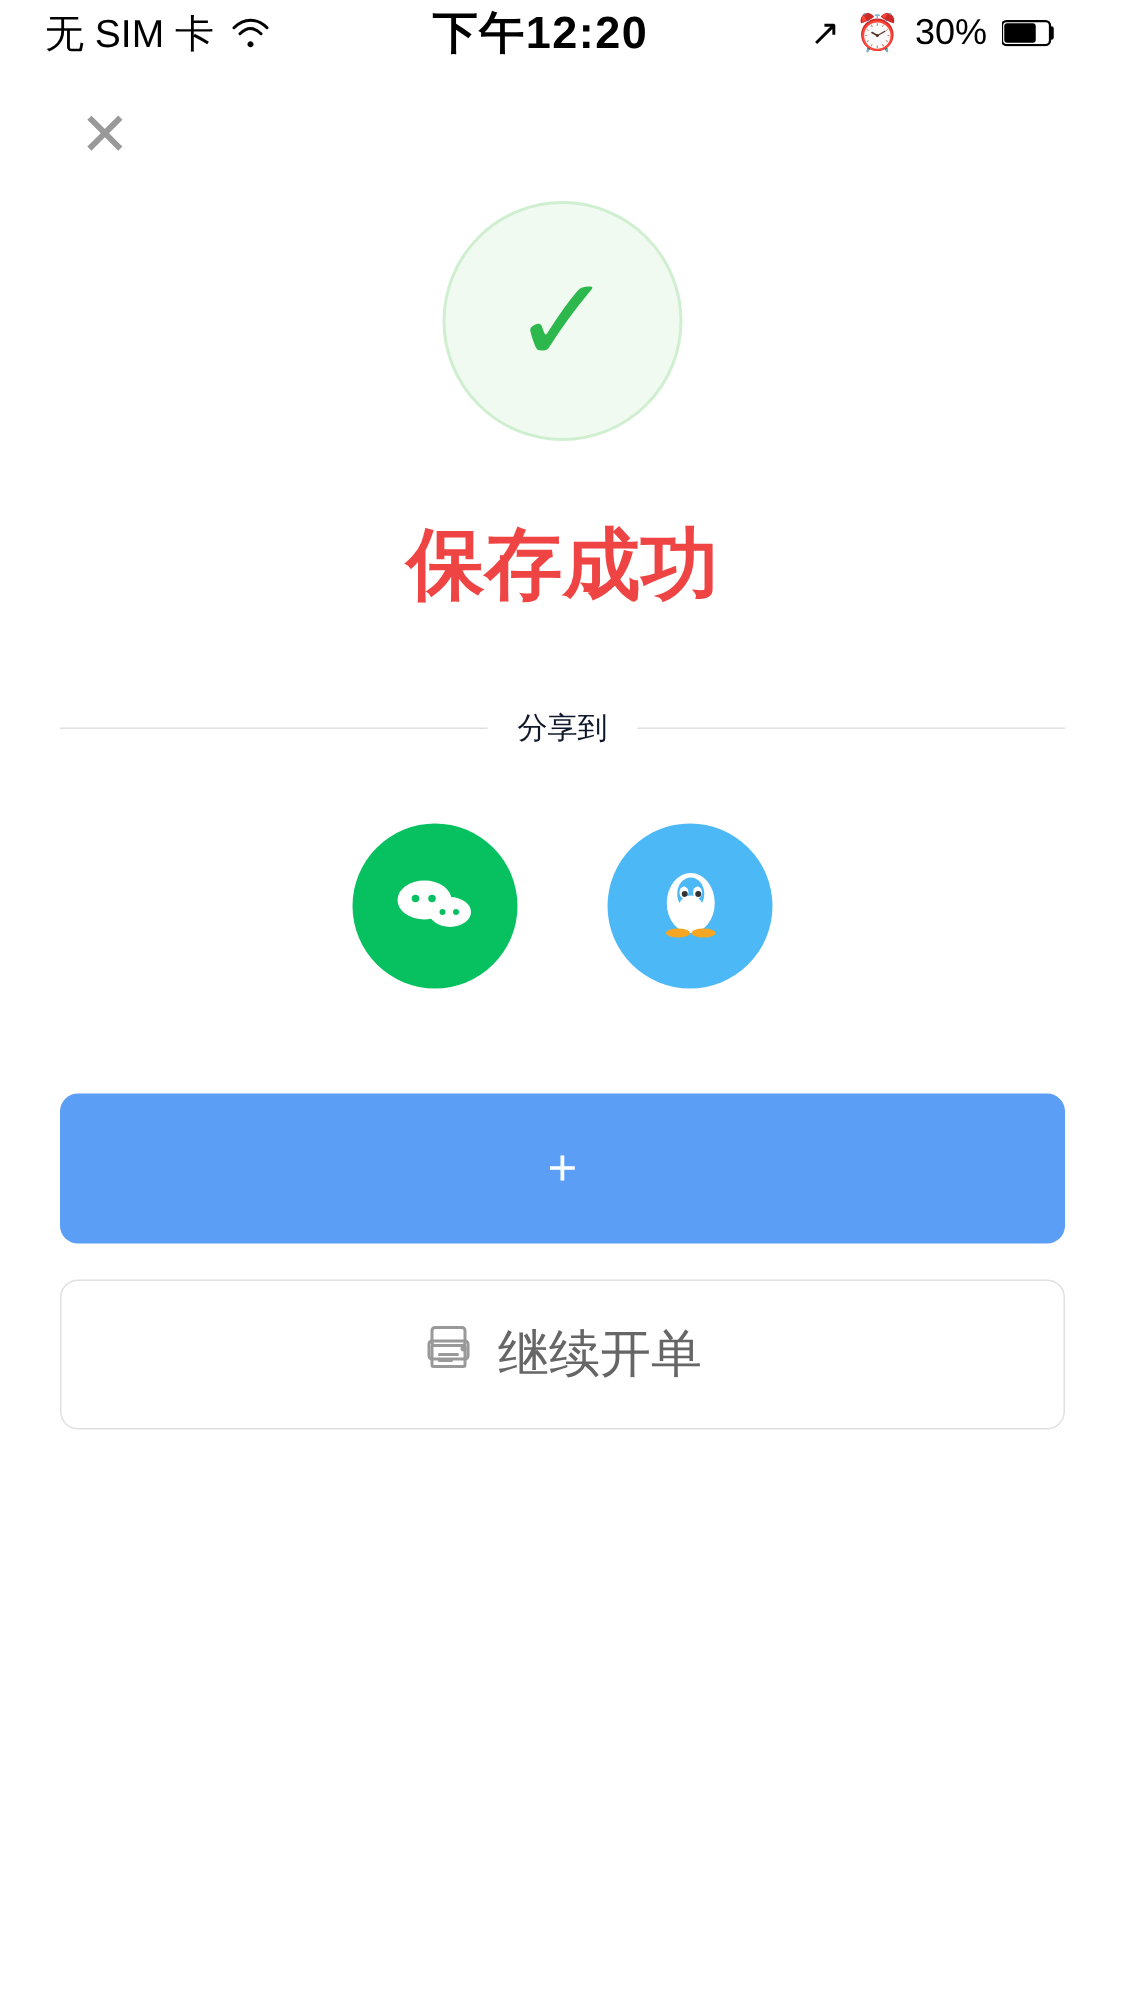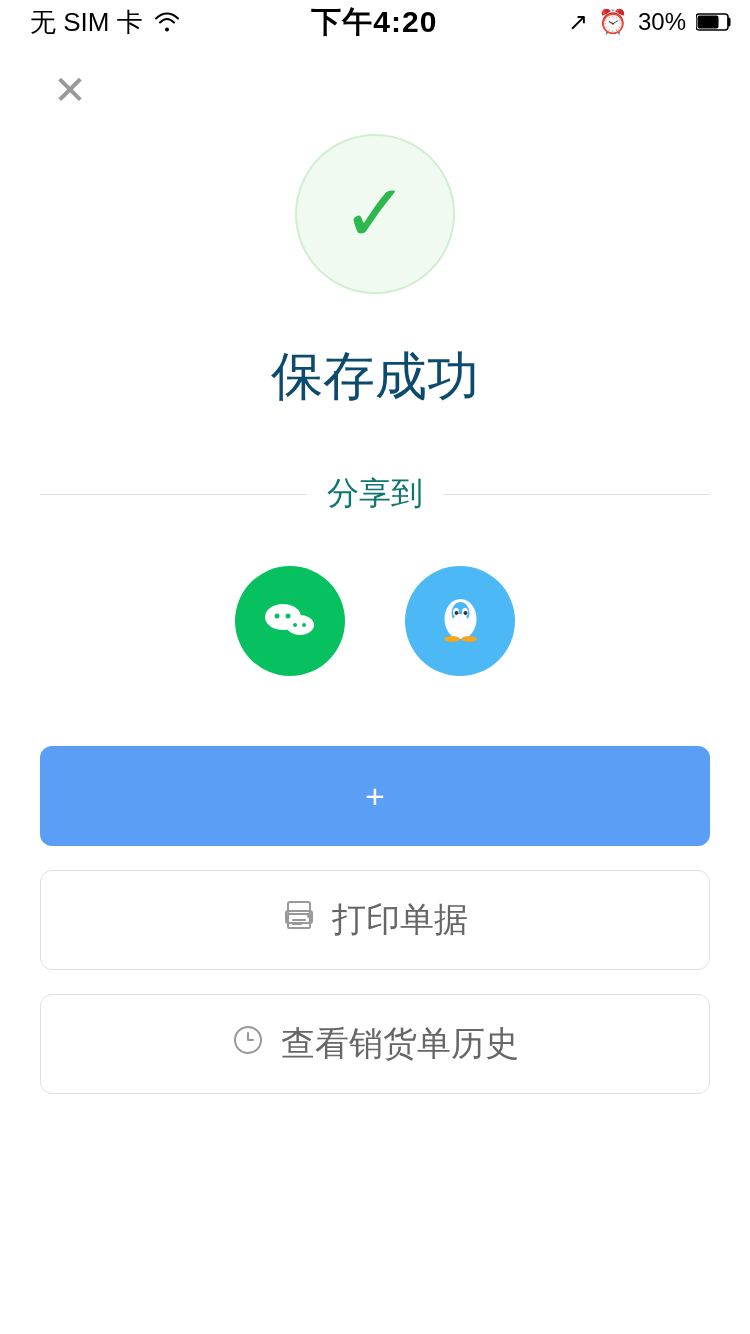--- a/index.html
+++ b/index.html
@@ -15,21 +15,21 @@
       background: #ffffff;
       font-family: -apple-system, 'PingFang SC', 'Helvetica Neue', Arial, sans-serif;
       position: relative;
     }
 
     
     .status-bar {
       display: flex;
       justify-content: space-between;
       align-items: center;
-      padding: 8px 18px 8px 30px;
+      padding: 8px 46px 8px 30px;
       height: 44px;
     }
 
     .status-left {
       font-size: 26px;
       font-weight: 400;
       color: #000;
       display: flex;
       align-items: center;
       gap: 10px;
@@ -99,22 +99,22 @@
 
     .checkmark {
       color: #2db84d;
       font-size: 80px;
       line-height: 1;
     }
 
     
     .success-title {
       font-size: 52px;
-      font-weight: 400;
-      color: #0c4a6e;
+      font-weight: 700;
+      color: #ef4444;
       margin-bottom: 60px;
     }
 
     
     .share-section {
       width: 100%;
       padding: 0 40px;
     }
 
     .share-divider {
@@ -126,22 +126,22 @@
 
     .share-divider::before,
     .share-divider::after {
       content: '';
       flex: 1;
       height: 1px;
       background: #e0e0e0;
     }
 
     .share-label {
-      font-size: 32px;
-      color: #0f766e;
+      font-size: 20px;
+      color: #0f172a;
       white-space: nowrap;
     }
 
     .share-icons {
       display: flex;
       justify-content: center;
       gap: 60px;
       margin-bottom: 70px;
     }
 
@@ -227,21 +227,21 @@
 
 <div class="status-bar">
   <div class="status-left">
     <span>无 SIM 卡</span>
     <svg class="wifi-icon" viewBox="0 0 28 20" fill="none" xmlns="http://www.w3.org/2000/svg">
       <path d="M14 15.5 C15.1 15.5 16 16.4 16 17.5 C16 18.6 15.1 19.5 14 19.5 C12.9 19.5 12 18.6 12 17.5 C12 16.4 12.9 15.5 14 15.5Z" fill="#000"></path>
       <path d="M7 10.5 C9.2 8.3 11.9 7 14 7 C16.1 7 18.8 8.3 21 10.5" stroke="#000" stroke-width="2" fill="none" stroke-linecap="round"></path>
       <path d="M3 6.5 C6.3 3.2 10 1.5 14 1.5 C18 1.5 21.7 3.2 25 6.5" stroke="#000" stroke-width="2" fill="none" stroke-linecap="round"></path>
     </svg>
   </div>
-  <div class="status-center">下午4:20</div>
+  <div class="status-center">下午12:20</div>
   <div class="status-right">
     <span>↗</span>
     <span>⏰</span>
     <span>30%</span>
     <svg width="36" height="18" viewBox="0 0 36 18">
       <rect x="0" y="1" width="32" height="16" rx="3" ry="3" stroke="#000" stroke-width="1.5" fill="none"></rect>
       <rect x="1.5" y="2.5" width="21" height="13" rx="2" fill="#000"></rect>
       <path d="M33 6 L33 12" stroke="#000" stroke-width="3" stroke-linecap="round"></path>
     </svg>
   </div>
@@ -311,27 +311,18 @@
       <span class="btn-icon">
         <svg width="34" height="34" viewBox="0 0 34 34" fill="none">
           <rect x="6" y="3" width="22" height="12" rx="2" fill="none" stroke="#999" stroke-width="2"></rect>
           <rect x="6" y="15" width="22" height="14" rx="1" fill="none" stroke="#999" stroke-width="2"></rect>
           <rect x="4" y="12" width="26" height="12" rx="2" fill="none" stroke="#999" stroke-width="2"></rect>
           <rect x="10" y="20" width="14" height="2" rx="1" fill="#999"></rect>
           <rect x="10" y="24" width="10" height="2" rx="1" fill="#999"></rect>
           <circle cx="27" cy="17" r="2" fill="#999"></circle>
         </svg>
       </span>
-      <span>打印单据</span>
+      <span>继续开单</span>
     </button>
 
-    <button class="btn-secondary">
-      <span class="btn-icon">
-        <svg width="34" height="34" viewBox="0 0 34 34" fill="none">
-          <circle cx="17" cy="17" r="13" stroke="#999" stroke-width="2" fill="none"></circle>
-          <path d="M17 10 L17 17 L22 17" stroke="#999" stroke-width="2" stroke-linecap="round" stroke-linejoin="round"></path>
-        </svg>
-      </span>
-      <span>查看销货单历史</span>
-    </button>
   </div>
 
 </div>
 
 </body></html>

